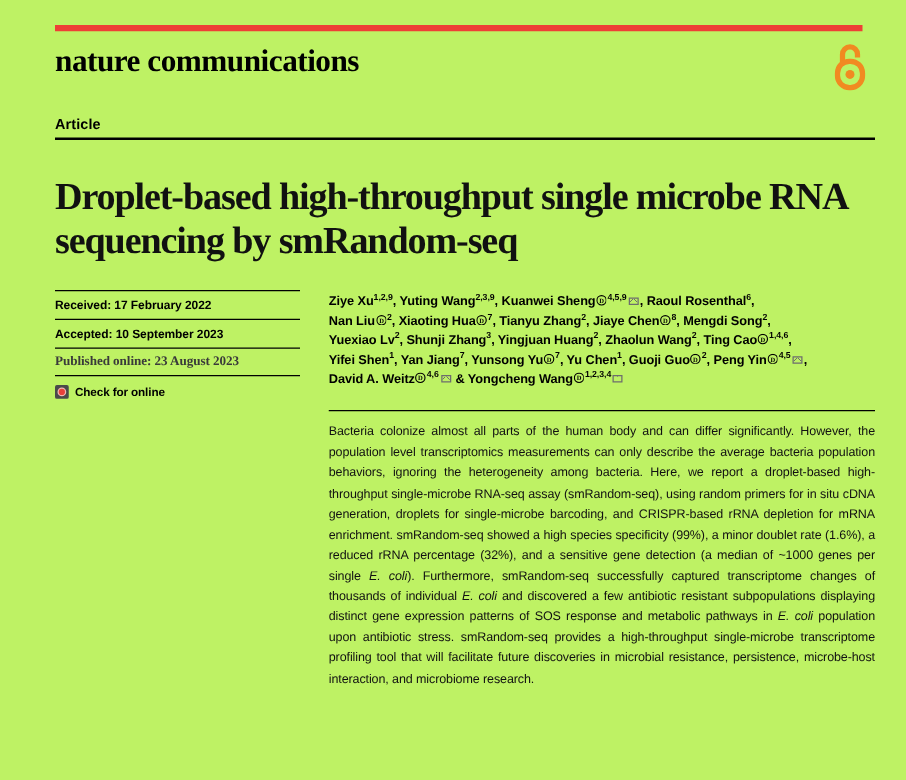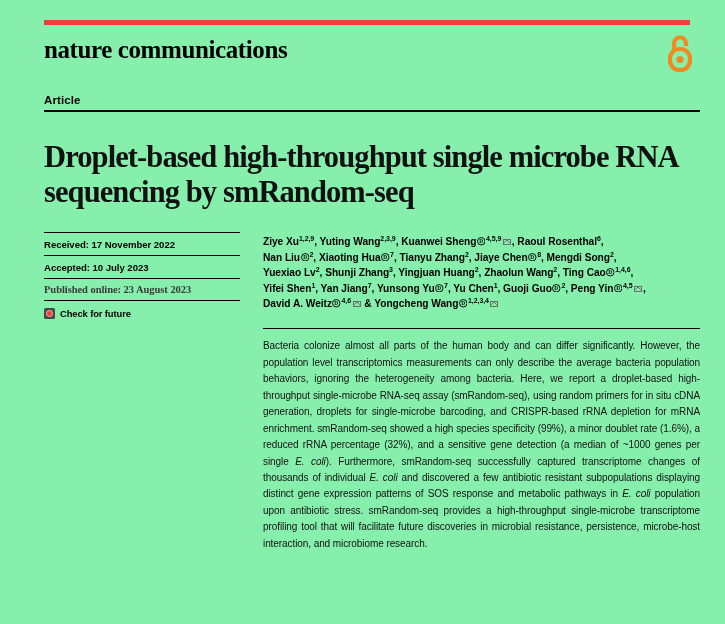--- a/index.html
+++ b/index.html
@@ -14,21 +14,21 @@
     font-family: "Liberation Sans", sans-serif;
     color: #000000;
     position: relative;
   }
 
   .page {
     position: absolute;
     left: 0; top: 0;
     width: 725px;
     height: 624px;
-    background: #86efac;
+    background: #bef264;
   }
 
   
   .masthead {
     position: absolute;
     left: 44px;
     top: 20px;
     width: 646px;
   }
   .red-rule {
@@ -240,31 +240,31 @@
 
   <div class="art-row">
     <div class="art-label">Article</div>
   </div>
   <div class="hdr-rule"></div>
 
   <h1 class="title">Droplet-based high-throughput single microbe RNA sequencing by smRandom-seq</h1>
 
   <div class="sidebar">
     <div class="side-rule"></div>
-    <div class="side-item">Received: 17 November 2022</div>
+    <div class="side-item">Received: 17 February 2022</div>
     <div class="side-rule"></div>
-    <div class="side-item">Accepted: 10 July 2023</div>
+    <div class="side-item">Accepted: 10 September 2023</div>
     <div class="side-rule"></div>
     <div class="side-item serif">Published online: 23 August 2023</div>
     <div class="side-rule"></div>
     <div class="crossmark">
       <span class="cm-icon">
         <span class="cm-dot"></span>
       </span>
-      <span class="cm-text">Check for future</span>
+      <span class="cm-text">Check for online</span>
     </div>
   </div>
 
   <div class="rightcol">
     <div class="authors">
       <span>Ziye Xu<sup>1,2,9</sup>, Yuting Wang<sup>2,3,9</sup>, Kuanwei Sheng<span class="orcid"><svg width="8.5" height="8.5" viewBox="0 0 10 10">
               <circle cx="5" cy="5" r="4.4" fill="none" stroke="#000" stroke-width="1.1"></circle>
               <text x="5" y="7.4" font-size="6.2" font-family="Liberation Serif, serif" font-weight="bold" text-anchor="middle" fill="#000">D</text>
             </svg></span><sup>4,5,9</sup><span class="envel"></span>, Raoul Rosenthal<sup>6</sup>,</span><br>
       <span>Nan Liu<span class="orcid"><svg width="8.5" height="8.5" viewBox="0 0 10 10">

